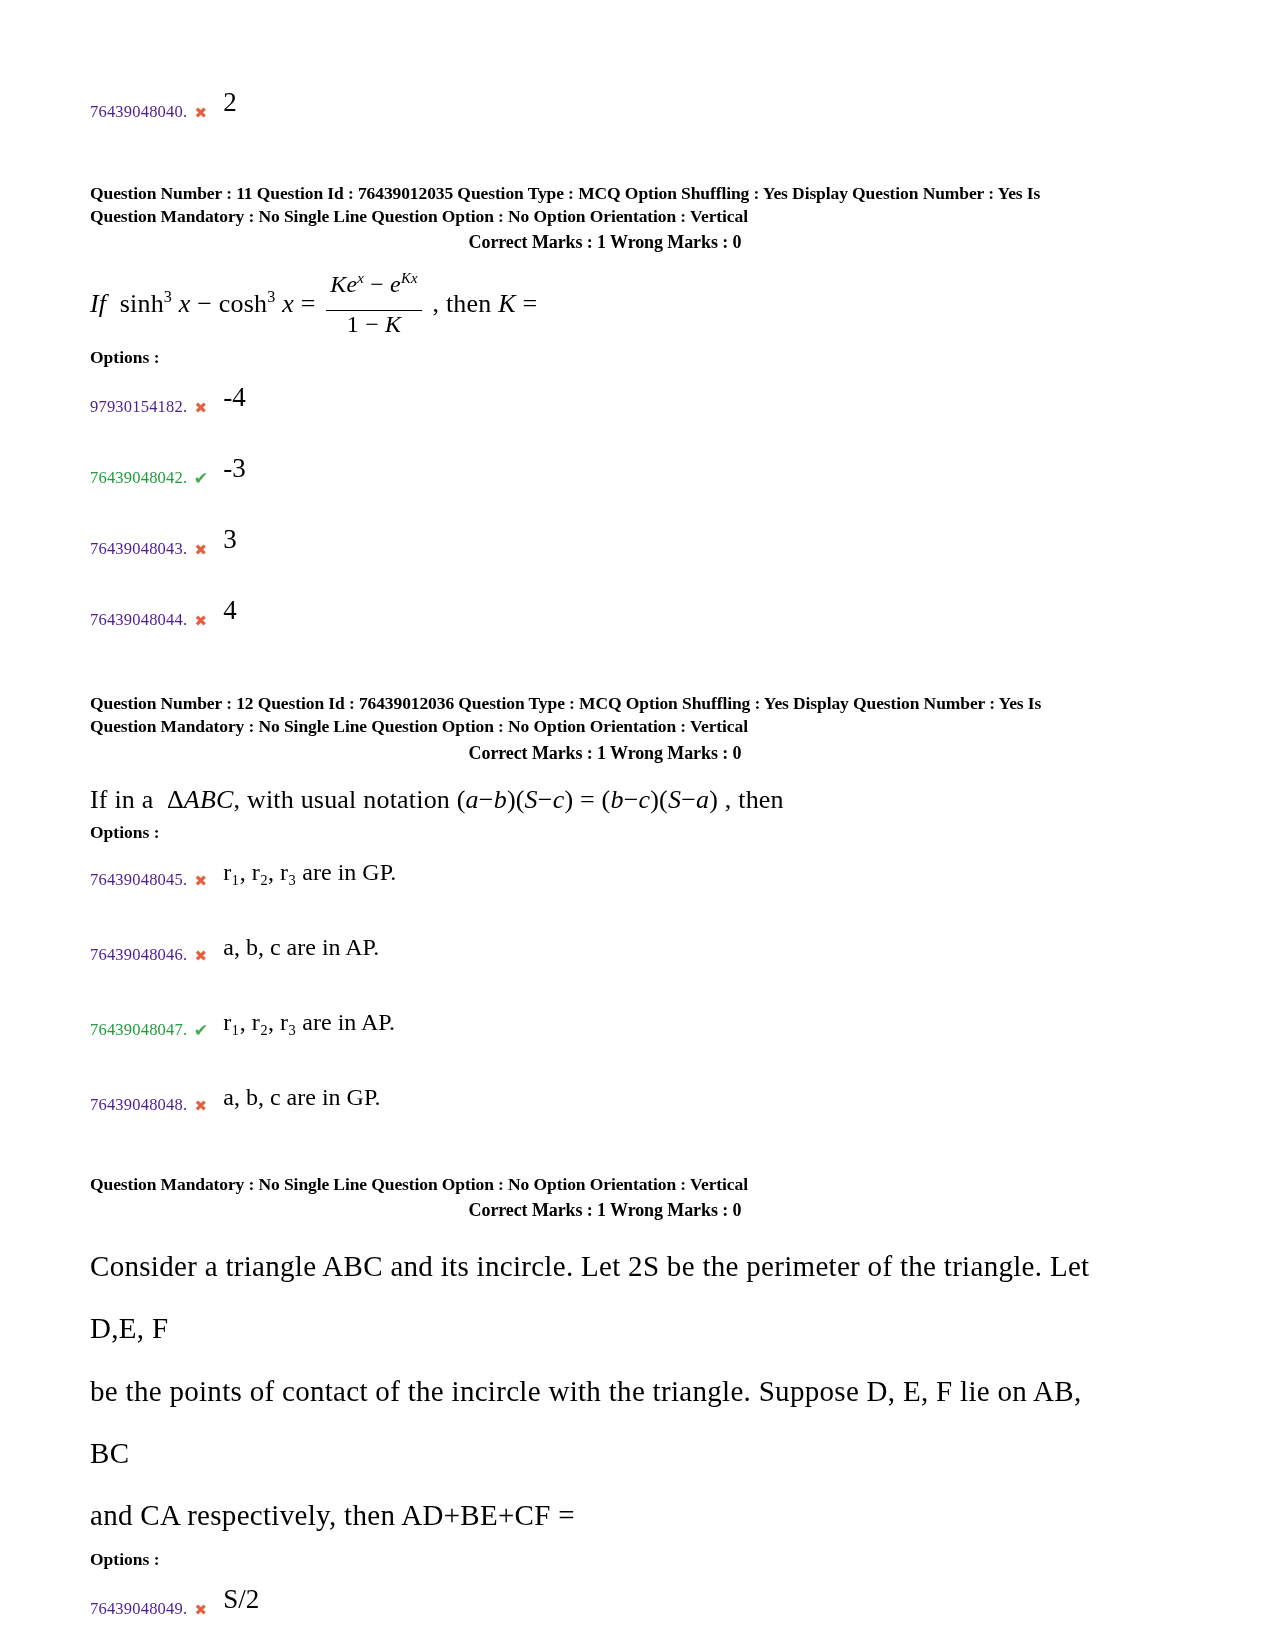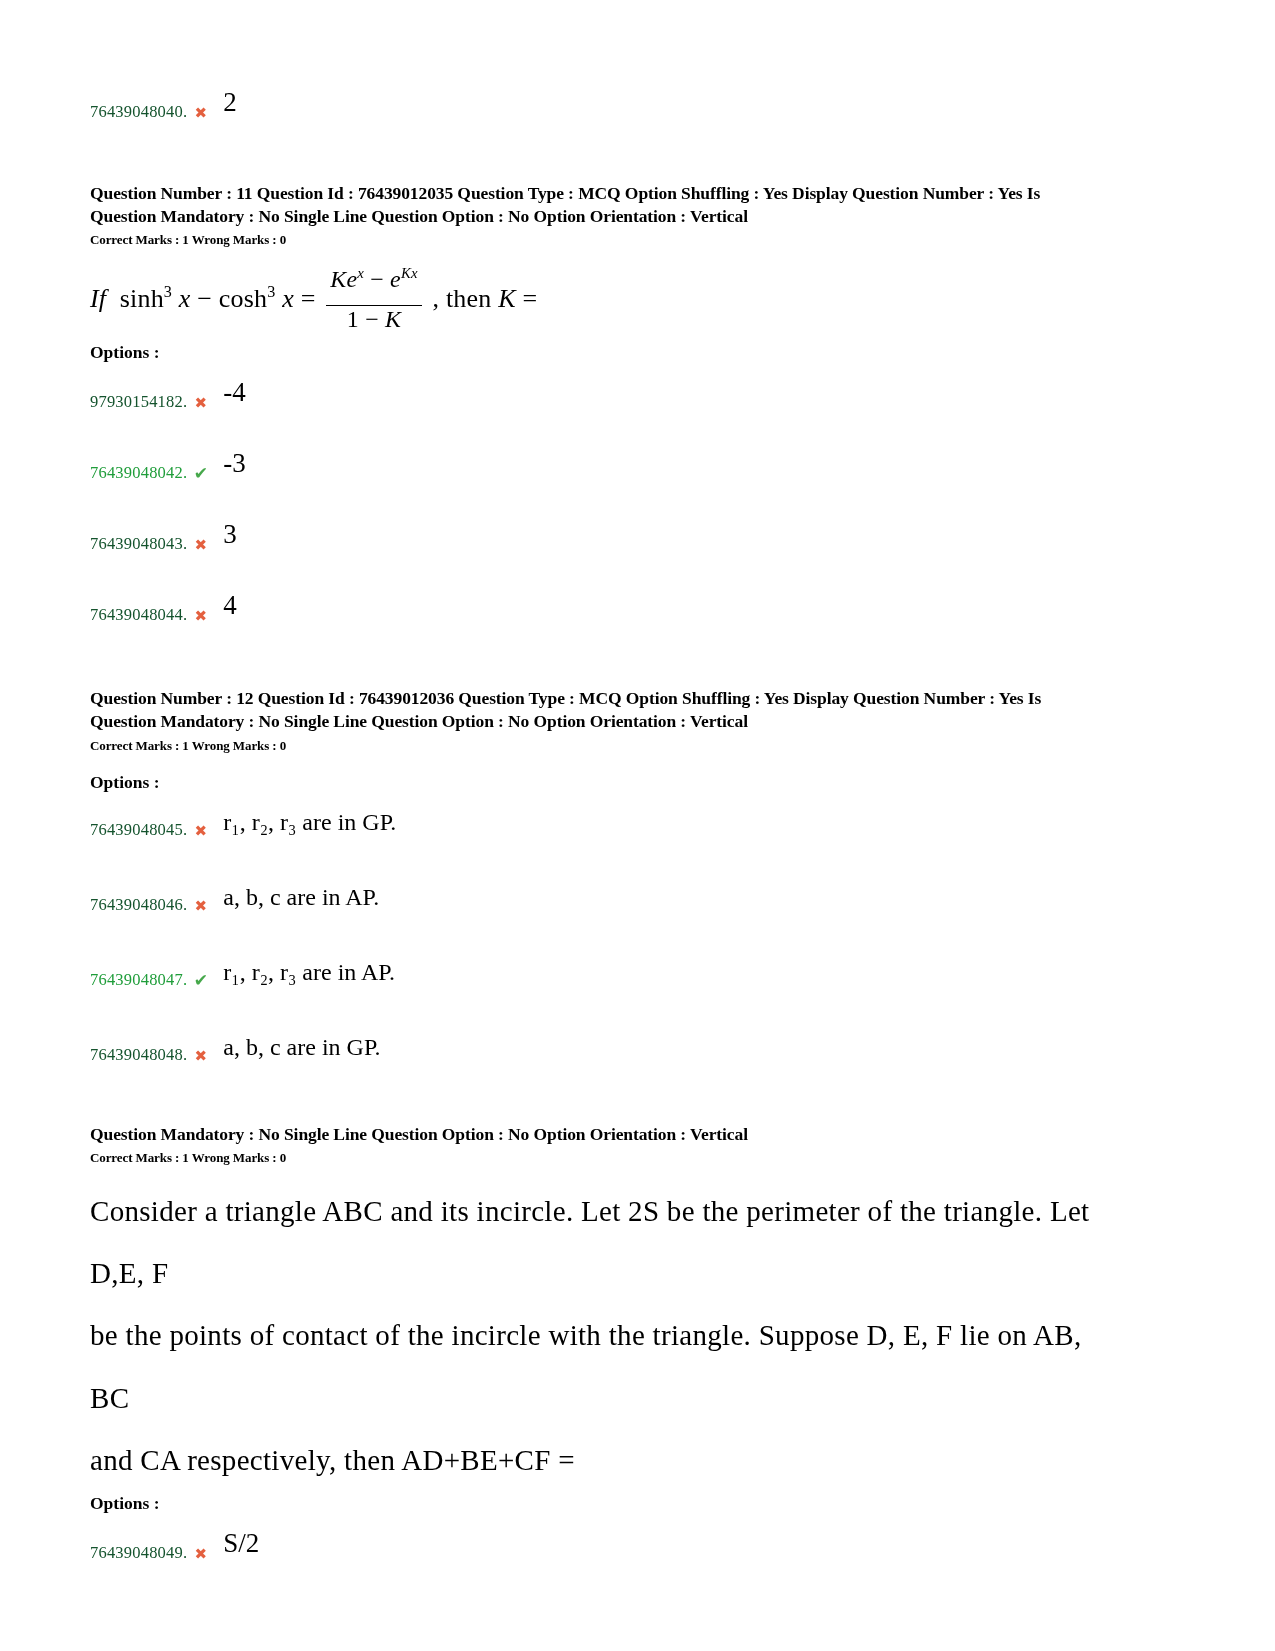--- a/index.html
+++ b/index.html
@@ -34,21 +34,21 @@
     display: flex;
     align-items: baseline;
     margin: 0;
   }
   .opt-id {
     font-family: "Liberation Serif", "DejaVu Serif", serif;
     font-size: 16.5px;
     letter-spacing: 0.2px;
     white-space: nowrap;
   }
-  .opt-id.wrong { color: #14532d; }
+  .opt-id.wrong { color: #4c1d95; }
   .opt-id.right { color: #1f9d3a; }
   .mark {
     display: inline-block;
     width: 17px;
     text-align: center;
     margin-left: 5px;
     font-size: 15px;
     line-height: 1;
     position: relative;
     top: 1px;
@@ -73,23 +73,24 @@
   
   .qmeta {
     font-weight: bold;
     font-size: 17.5px;
     line-height: 1.32;
     letter-spacing: -0.1px;
   }
   .qmeta .line2 { display: block; }
   .qmarks {
     font-weight: bold;
-    font-size: 13px;
+    font-size: 18px;
     margin-top: 4px;
     letter-spacing: -0.1px;
+    text-align: center;
   }
 
   
   .qbody {
     font-size: 26px;
     line-height: 1.55;
     letter-spacing: 0.2px;
   }
   .qbody-lg {
     font-size: 29px;
@@ -193,20 +194,25 @@
 
     <div style="height:62px"></div>
     <div>
       <div class="qmeta">
         <span>Question Number : 12 Question Id : 76439012036 Question Type : MCQ Option Shuffling : Yes Display Question Number : Yes Is</span>
         <span class="line2">Question Mandatory : No Single Line Question Option : No Option Orientation : Vertical</span>
       </div>
       <div class="qmarks">Correct Marks : 1 Wrong Marks : 0</div>
 
       <div style="height:16px"></div>
+      <div class="qbody">
+        If in a&nbsp; Δ<span class="mi">ABC</span>, with usual notation
+        (<span class="mi">a</span>−<span class="mi">b</span>)(<span class="mi">S</span>−<span class="mi">c</span>) =
+        (<span class="mi">b</span>−<span class="mi">c</span>)(<span class="mi">S</span>−<span class="mi">a</span>) , then
+      </div>
 
       <div style="height:2px"></div>
       <div class="options-label">Options :</div>
 
       <div style="height:22px"></div>
       <div class="opt-row">
         <span class="opt-id wrong">76439048045.</span>
         <span class="mark x">✖</span>
         <span class="opt-val small">r₁, r₂, r₃ are in GP.</span>
       </div>

